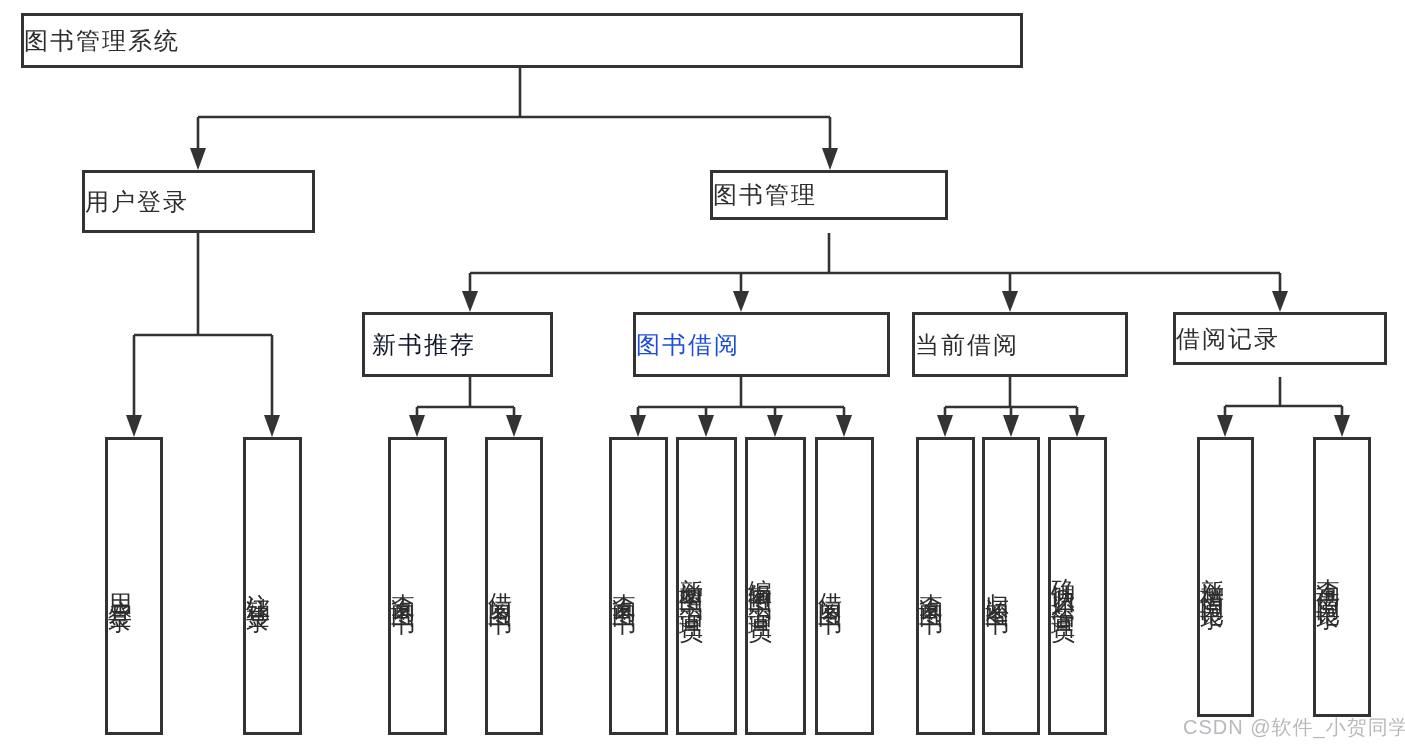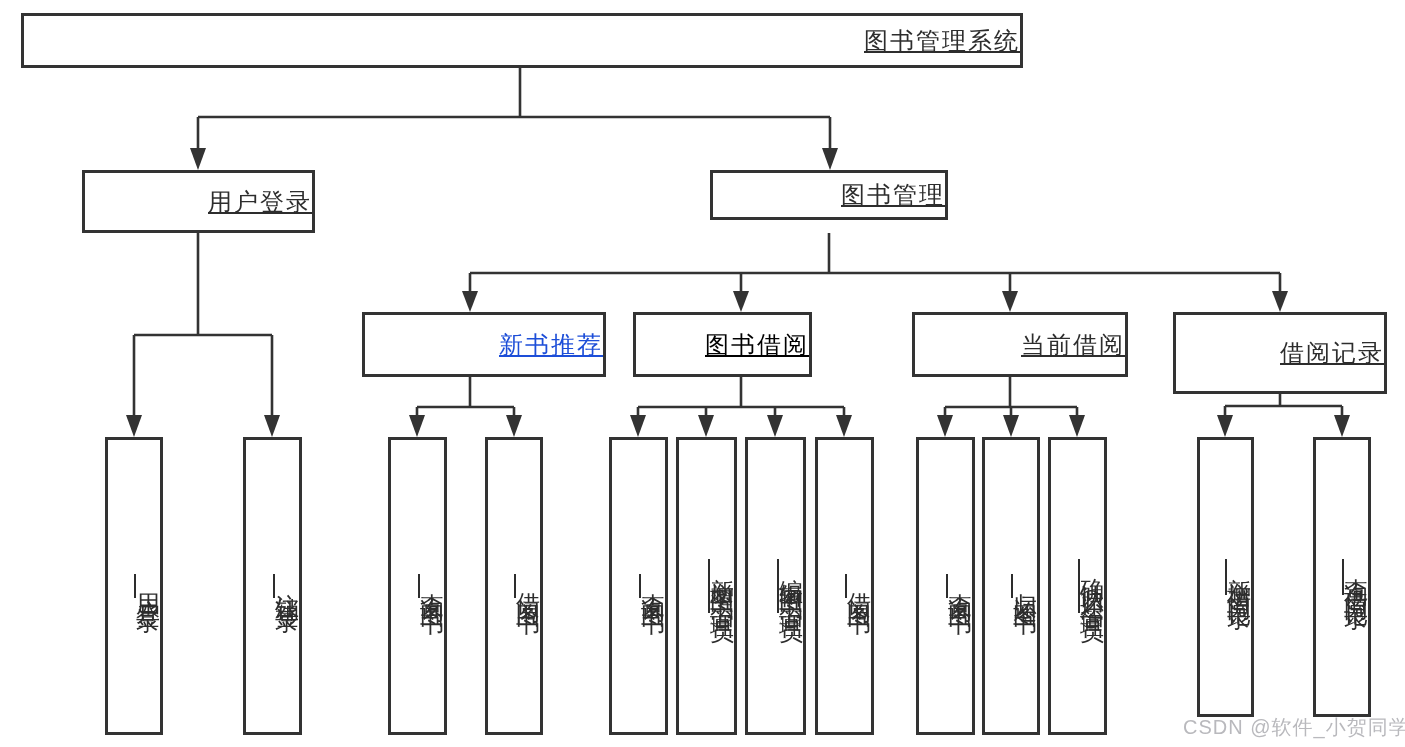--- a/index.html
+++ b/index.html
@@ -8,26 +8,25 @@
     width:1405px;height:747px;
     background:#ffffff;
     font-family:"Liberation Sans","DejaVu Sans",sans-serif;
     overflow:hidden;
   }
   .node{
     position:absolute;
     box-sizing:border-box;
     border:3px solid var(--line,#333333);
     background:#ffffff;
-    display:flex;align-items:center;justify-content:flex-end;
+    display:flex;align-items:center;justify-content:flex-start;
     color:#2d2d2d;
     font-size:24px;
     letter-spacing:2px;
     line-height:1;
-    text-decoration:underline;
   }
   .leaf{
     border-width:3px;
   }
   .leaf span{
     writing-mode:vertical-rl;
     text-orientation:mixed;
     letter-spacing:6px;
     line-height:1;
     white-space:nowrap;
@@ -115,30 +114,30 @@
     <span>图书管理系统</span>
   </div>
 
   <div class="node" style="left: 82px; top: 170px; width: 233px; height: 63px; border-color: rgb(51, 51, 51); color: rgb(45, 45, 45);">
     <span>用户登录</span>
   </div>
   <div class="node" style="left: 710px; top: 170px; width: 238px; height: 50px; border-color: rgb(51, 51, 51); color: rgb(45, 45, 45);">
     <span>图书管理</span>
   </div>
 
-  <div class="node" style="left: 362px; top: 312px; width: 244px; height: 65px; border-color: rgb(51, 51, 51); color: #1d4ed8;">
+  <div class="node" style="left: 362px; top: 312px; width: 191px; height: 65px; border-color: rgb(51, 51, 51); color: #0f172a; padding-left: 7px;">
     <span>新书推荐</span>
   </div>
-  <div class="node" style="left: 633px; top: 312px; width: 179px; height: 65px; border-color: rgb(51, 51, 51); color: #000000;">
+  <div class="node" style="left: 633px; top: 312px; width: 257px; height: 65px; border-color: rgb(51, 51, 51); color: #1d4ed8;">
     <span>图书借阅</span>
   </div>
   <div class="node" style="left: 902px; top: 312px; width: 216px; height: 65px; border-color: rgb(51, 51, 51); color: rgb(45, 45, 45); margin-left: 10px;">
     <span>当前借阅</span>
   </div>
-  <div class="node" style="left: 1173px; top: 312px; width: 214px; height: 82px; border-color: rgb(51, 51, 51); color: rgb(45, 45, 45);">
+  <div class="node" style="left: 1173px; top: 312px; width: 214px; height: 53px; border-color: rgb(51, 51, 51); color: rgb(45, 45, 45);">
     <span>借阅记录</span>
   </div>
 
   <div class="node leaf" style="left: 105px; top: 437px; width: 58px; height: 298px; border-color: rgb(51, 51, 51); color: rgb(45, 45, 45);">
     <span>用户登录</span>
   </div>
   <div class="node leaf" style="left: 243px; top: 437px; width: 59px; height: 298px; border-color: rgb(51, 51, 51); color: rgb(45, 45, 45);">
     <span>注销登录</span>
   </div>
 

